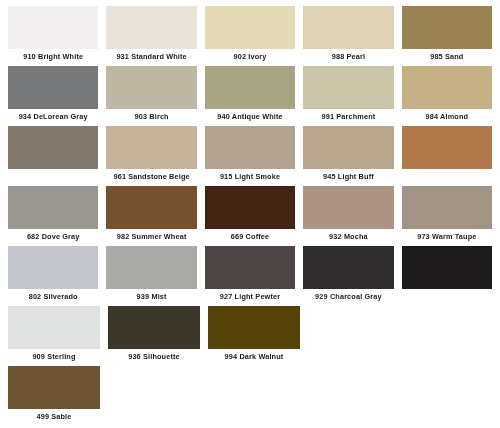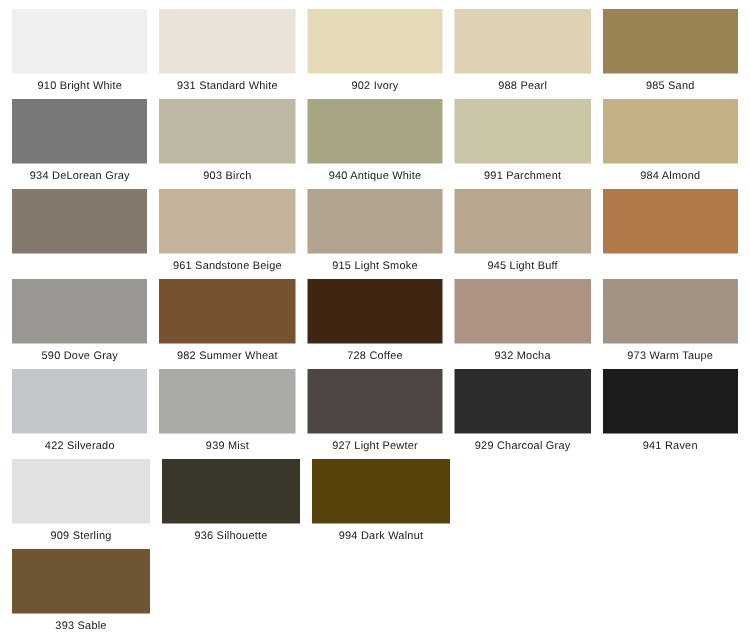--- a/index.html
+++ b/index.html
@@ -50,20 +50,21 @@
     flex: 1 1 auto;
     display: flex;
     align-items: center;
     justify-content: center;
     font-size: 7.3px;
     line-height: 1.1;
     color: #1a1a1a;
     letter-spacing: 0.15px;
     text-align: center;
     white-space: nowrap;
+    font-weight: bold;
   }
 </style>
 </head>
 <body>
 
 <div id="chart">
     <div class="swatch-row">
       <div class="swatch-cell">
         <div class="swatch-chip" style="background-color: rgb(240, 238, 238);"></div>
         <div class="swatch-label">910 Bright White</div>
@@ -123,79 +124,78 @@
         <div class="swatch-chip" style="background-color: rgb(185, 166, 143);"></div>
         <div class="swatch-label">945 Light Buff</div>
       </div>
       <div class="swatch-cell">
         <div class="swatch-chip" style="background-color: rgb(176, 121, 74);"></div>
       </div>
     </div>
     <div class="swatch-row">
       <div class="swatch-cell">
         <div class="swatch-chip" style="background-color: rgb(154, 151, 147);"></div>
-        <div class="swatch-label">590 Dove Gray</div>
+        <div class="swatch-label">682 Dove Gray</div>
       </div>
       <div class="swatch-cell">
         <div class="swatch-chip" style="background-color: rgb(119, 82, 46);"></div>
         <div class="swatch-label">982 Summer Wheat</div>
       </div>
       <div class="swatch-cell">
         <div class="swatch-chip" style="background-color: rgb(63, 37, 18);"></div>
-        <div class="swatch-label">728 Coffee</div>
+        <div class="swatch-label">669 Coffee</div>
       </div>
       <div class="swatch-cell">
         <div class="swatch-chip" style="background-color: rgb(172, 147, 131);"></div>
         <div class="swatch-label">932 Mocha</div>
       </div>
       <div class="swatch-cell">
         <div class="swatch-chip" style="background-color: rgb(161, 148, 132);"></div>
         <div class="swatch-label">973 Warm Taupe</div>
       </div>
     </div>
     <div class="swatch-row">
       <div class="swatch-cell">
         <div class="swatch-chip" style="background-color: rgb(195, 198, 202);"></div>
-        <div class="swatch-label">422 Silverado</div>
+        <div class="swatch-label">802 Silverado</div>
       </div>
       <div class="swatch-cell">
         <div class="swatch-chip" style="background-color: rgb(170, 170, 166);"></div>
         <div class="swatch-label">939 Mist</div>
       </div>
       <div class="swatch-cell">
         <div class="swatch-chip" style="background-color: rgb(78, 70, 68);"></div>
         <div class="swatch-label">927 Light Pewter</div>
       </div>
       <div class="swatch-cell">
         <div class="swatch-chip" style="background-color: rgb(46, 44, 45);"></div>
         <div class="swatch-label">929 Charcoal Gray</div>
       </div>
       <div class="swatch-cell">
         <div class="swatch-chip" style="background-color: rgb(29, 27, 27);"></div>
-        <div class="swatch-label">941 Raven</div>
       </div>
     </div>
     <div class="swatch-row">
       <div class="swatch-cell">
         <div class="swatch-chip" style="background-color: rgb(223, 226, 224);"></div>
         <div class="swatch-label">909 Sterling</div>
       </div>
       <div class="swatch-cell">
         <div class="swatch-chip" style="background-color: rgb(59, 55, 42);"></div>
         <div class="swatch-label">936 Silhouette</div>
       </div>
       <div class="swatch-cell">
         <div class="swatch-chip" style="background-color: rgb(85, 67, 11);"></div>
         <div class="swatch-label">994 Dark Walnut</div>
       </div>
     </div>
     <div class="swatch-row">
       <div class="swatch-cell">
         <div class="swatch-chip" style="background-color: rgb(109, 86, 49);"></div>
-        <div class="swatch-label">393 Sable</div>
+        <div class="swatch-label">499 Sable</div>
       </div>
       <div class="swatch-cell empty">
         <div class="swatch-chip"></div>
         <div class="swatch-label"></div>
       </div>
       <div class="swatch-cell empty">
         <div class="swatch-chip"></div>
         <div class="swatch-label"></div>
       </div>
       <div class="swatch-cell empty">

